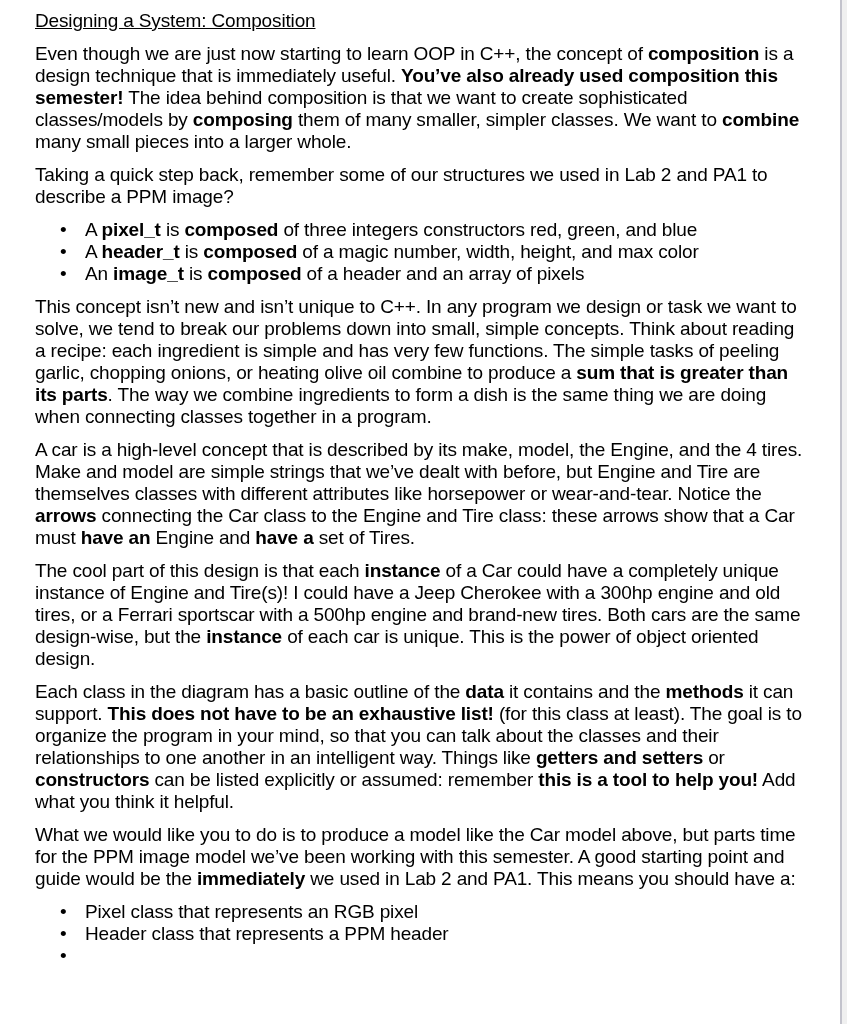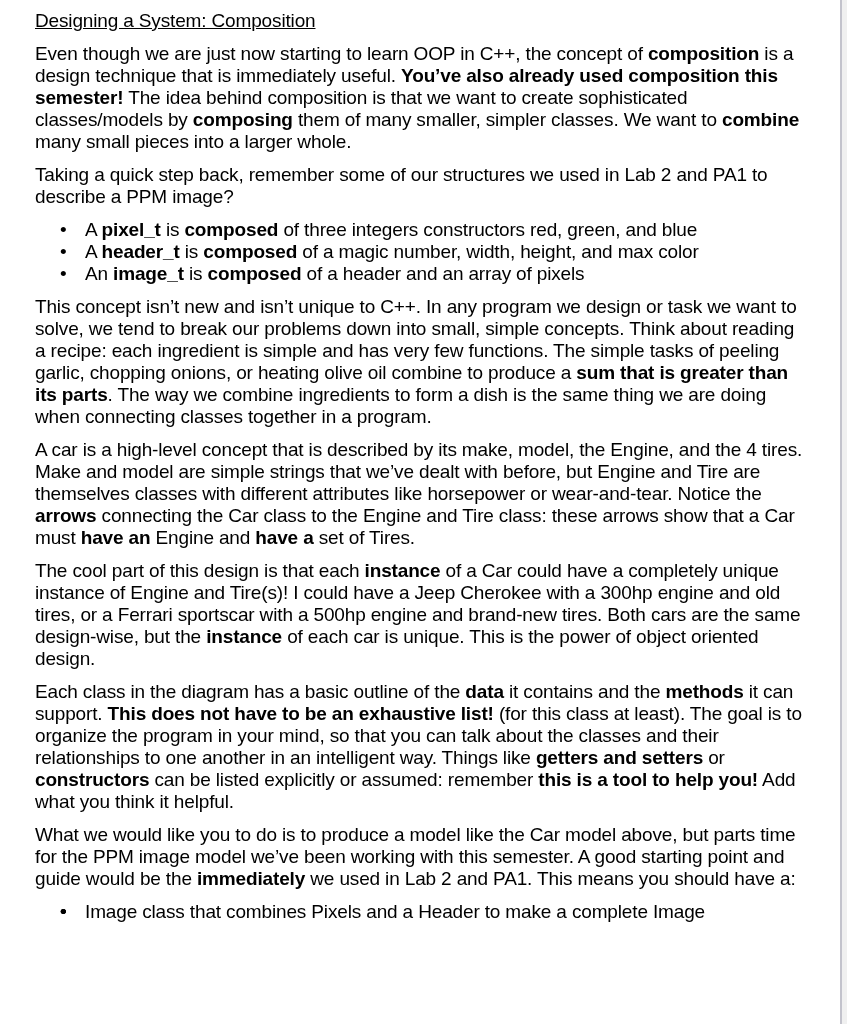--- a/index.html
+++ b/index.html
@@ -119,27 +119,28 @@
     </p>
 
 
     <p>
       <span>What we would like you to do is to produce a model like the Car model above, but parts time for the PPM image model we’ve been working with this semester. A good starting point and guide would be the </span><b>immediately</b><span> we used in Lab 2 and PA1. This means you should have a:</span>
     </p>
 
     <ul>
       <li>
         <span class="bullet">•</span>
+        <span>Pixel class that represents an RGB pixel</span>
       </li>
       <li>
         <span class="bullet">•</span>
+        <span>Header class that represents a PPM header</span>
       </li>
       <li>
         <span class="bullet">•</span>
-        <span>Image class that combines Pixels and a Header to make a complete Image</span>
       </li>
     </ul>
 
 
 
   </div>
 </div>
 
 <div class="edge-line"></div>
 <div class="edge-strip"></div>

